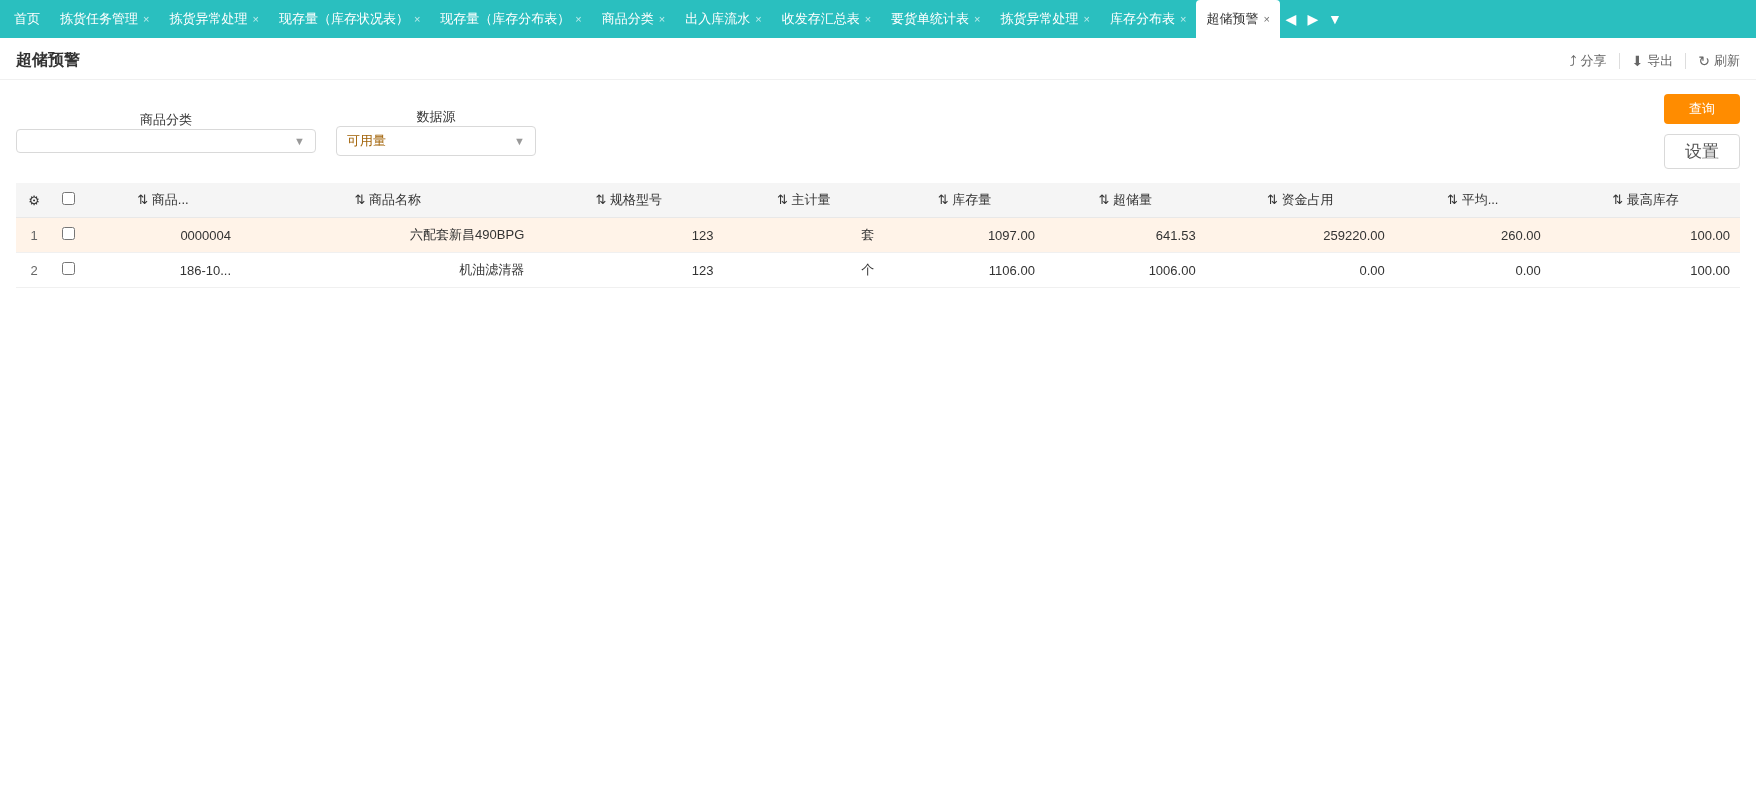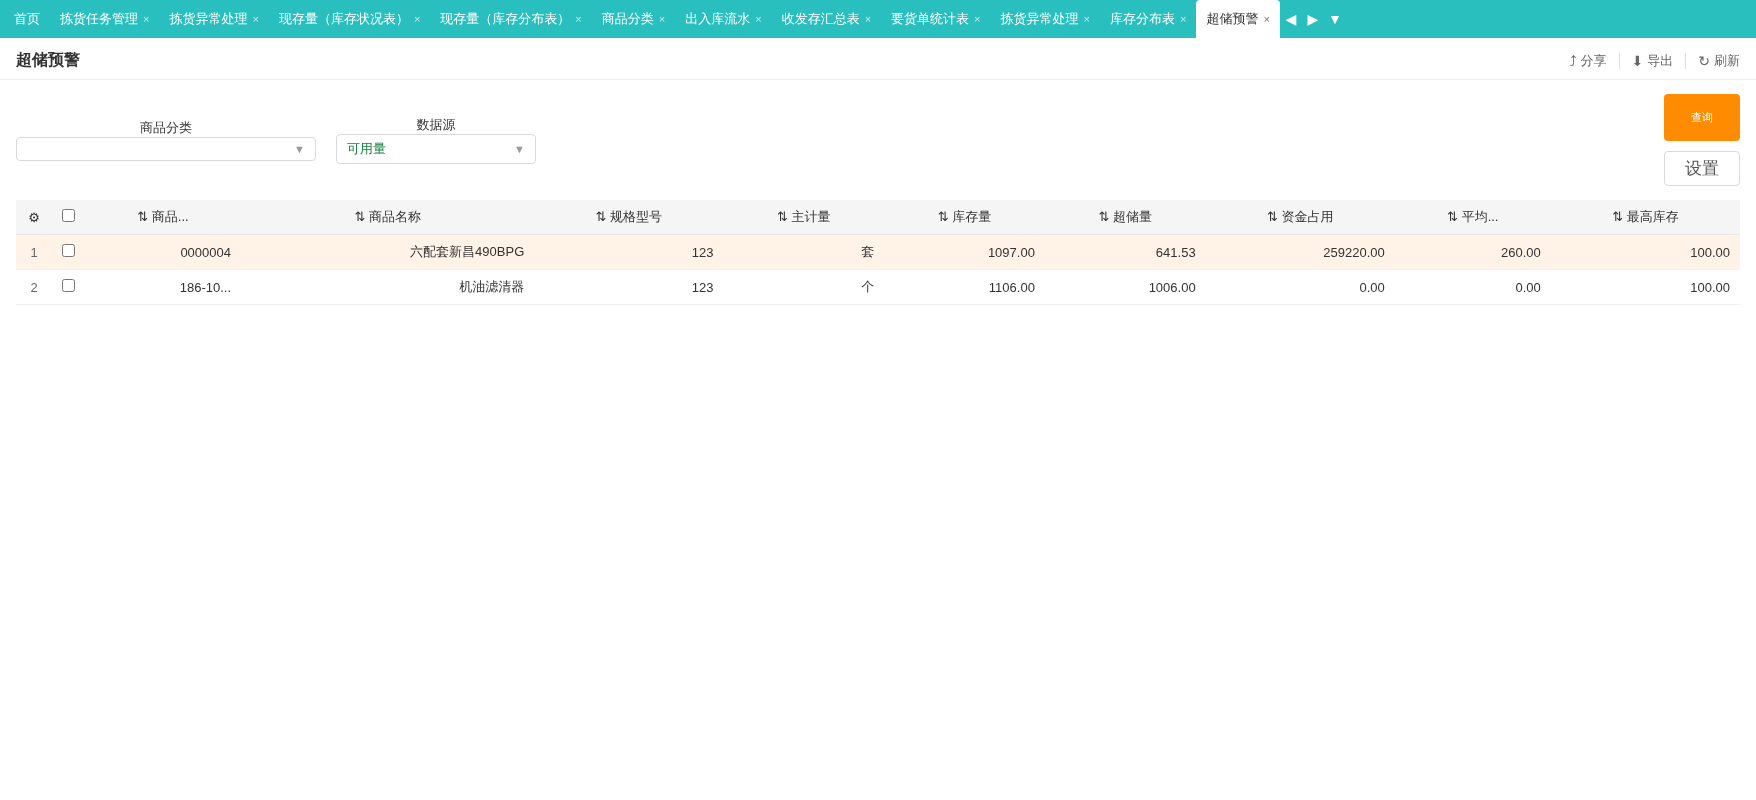--- a/index.html
+++ b/index.html
@@ -114,23 +114,23 @@
     .filter-select-arrow { color: #999; font-size: 11px; }
     .filter-select-sm {
       min-width: 200px;
     }
 
     .btn-query {
       background: #ff8c00;
       color: #fff;
       border: none;
       border-radius: 4px;
-      padding: 16px 20px;
-      cursor: pointer;
-      font-size: 11px;
+      padding: 6px 20px;
+      cursor: pointer;
+      font-size: 13px;
     }
     .btn-settings {
       background: #fff;
       color: #555;
       border: 1px solid #d9d9d9;
       border-radius: 4px;
       padding: 5px 20px;
       cursor: pointer;
       font-size: 17px;
       margin-top: 6px;
@@ -275,21 +275,21 @@
       <span class="filter-label">商品分类</span>
       <div class="filter-select">
         <span class="filter-select-text"></span>
         <span class="filter-select-arrow">▼</span>
       </div>
     </div>
 
     <div class="filter-item">
       <span class="filter-label">数据源</span>
       <div class="filter-select filter-select-sm">
-        <span class="filter-select-text" style="color:#15803d;">可用量</span>
+        <span class="filter-select-text" style="color:#a16207;">可用量</span>
         <span class="filter-select-arrow">▼</span>
       </div>
     </div>
 
     <div class="filter-buttons">
       <button class="btn-query">查询</button>
       <button class="btn-settings">设置</button>
     </div>
   </div>
 

